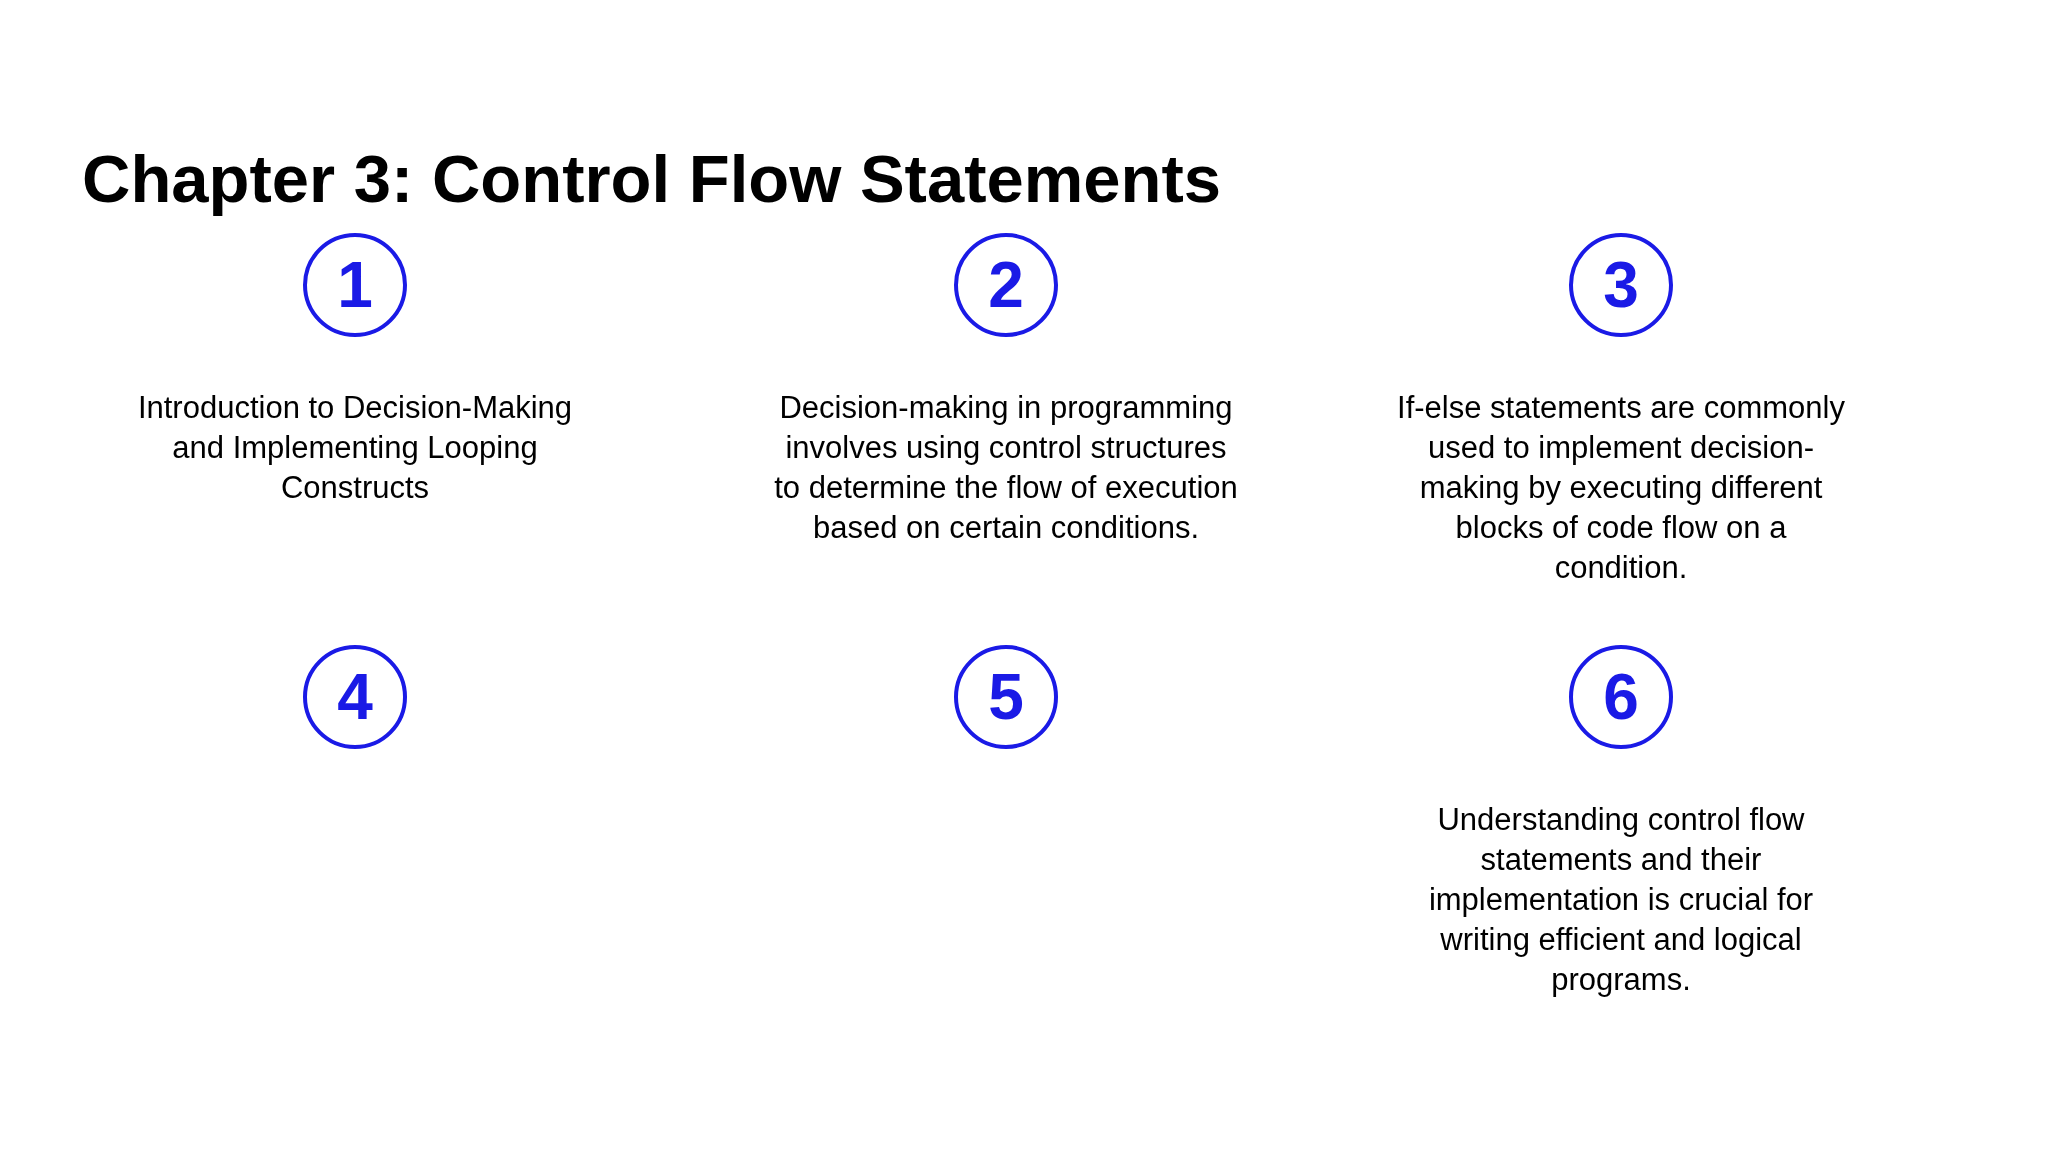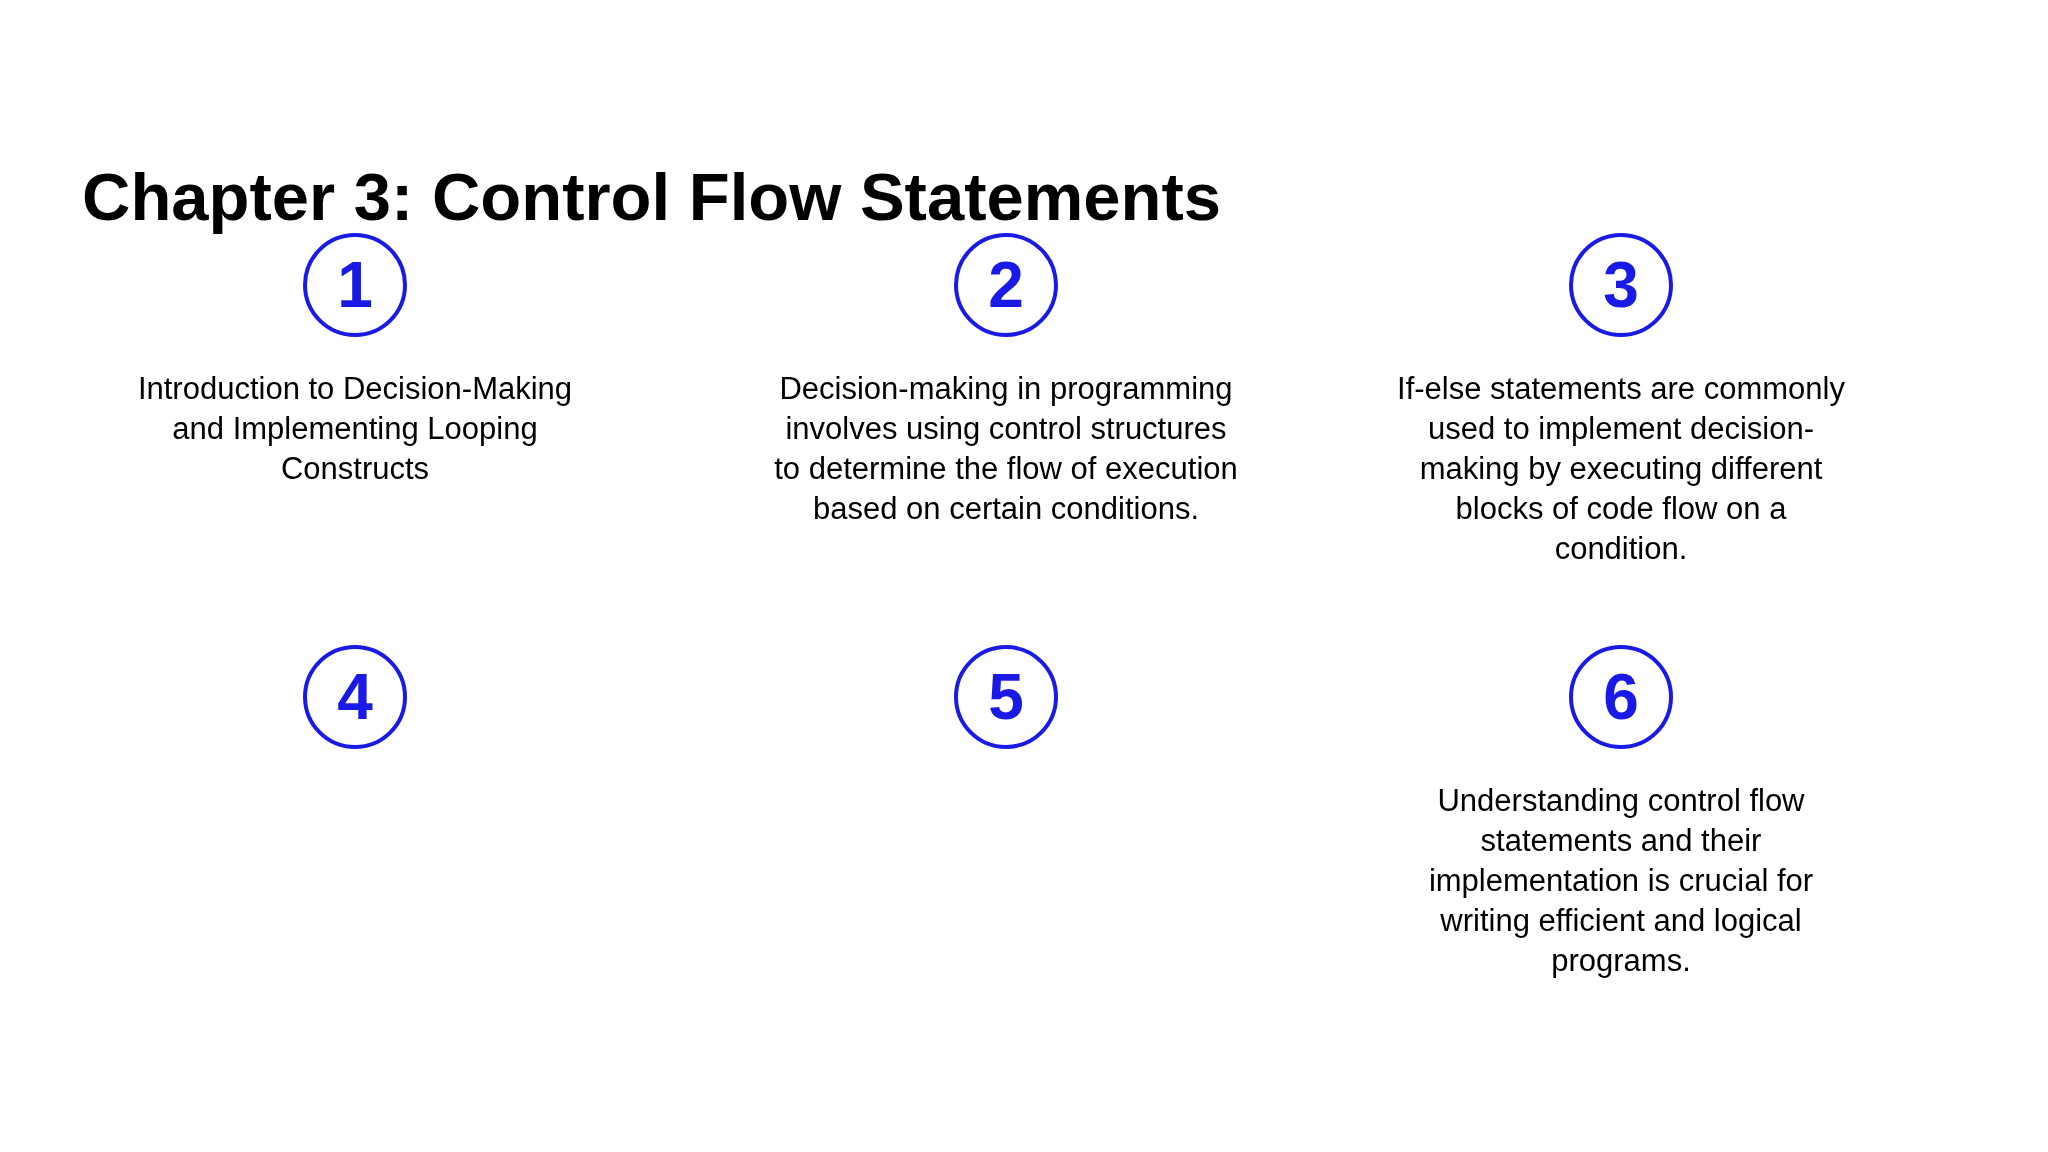--- a/index.html
+++ b/index.html
@@ -11,21 +11,21 @@
     width: 2048px;
     height: 1152px;
     position: relative;
     overflow: hidden;
     font-family: "Liberation Sans", sans-serif;
     color: #000000;
   }
   .slide-title {
     position: absolute;
     left: 82px;
-    top: 112px;
+    top: 94px;
     font-size: 67px;
     font-weight: 700;
     line-height: 1.2;
     color: #000000;
     white-space: nowrap;
   }
   .cell {
     position: absolute;
     width: 520px;
     text-align: center;
@@ -47,21 +47,21 @@
     background: #ffffff;
     box-sizing: content-box;
   }
   .badge-number {
     font-size: 64px;
     font-weight: 700;
     color: #1a1ae6;
     line-height: 1;
   }
   .desc {
-    margin-top: 32px;
+    margin-top: 51px;
     font-size: 31px;
     line-height: 40px;
     color: #000000;
     white-space: pre-line;
   }
 </style>
 </head>
 <body>
 
 <h1 class="slide-title">Chapter 3: Control Flow Statements</h1>

